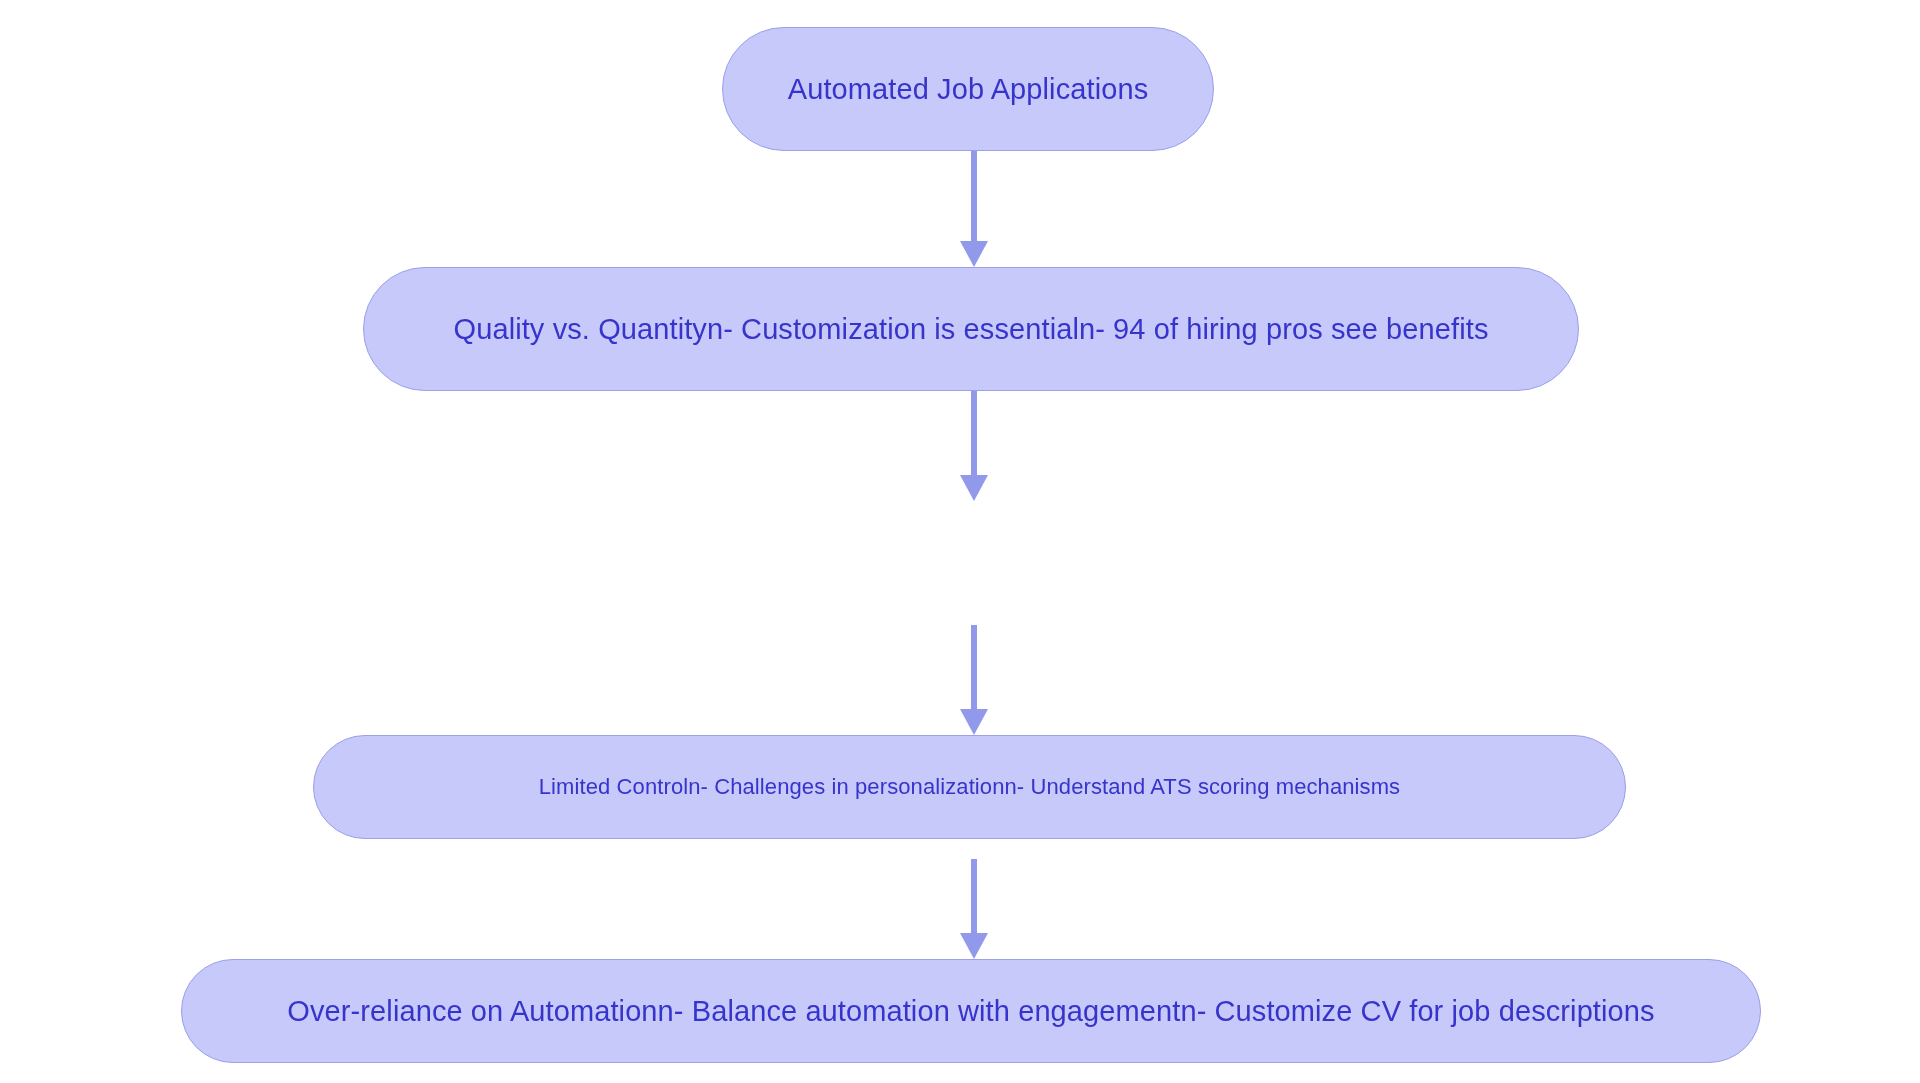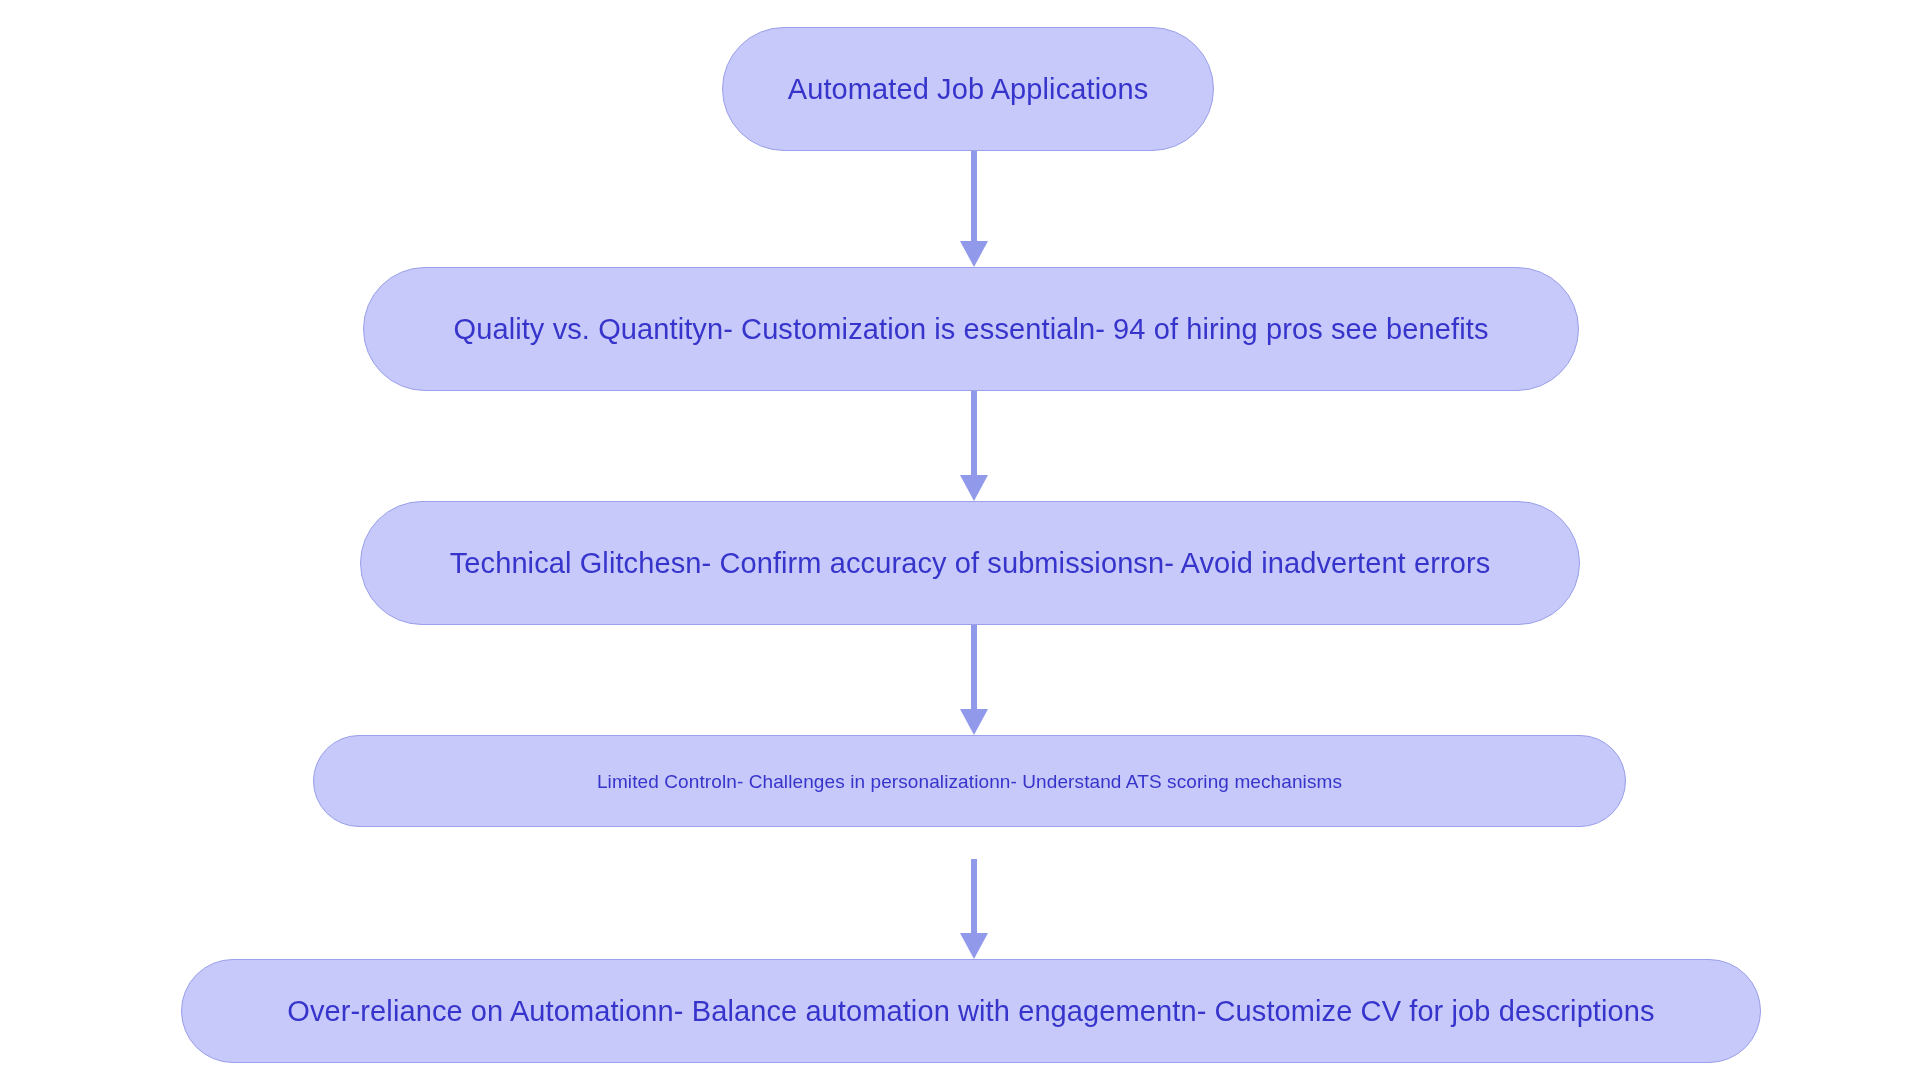--- a/index.html
+++ b/index.html
@@ -36,21 +36,21 @@
   .flow-node .node-label {
     display: block;
     line-height: 1;
     color: #3734cc;
   }
 
   
   #node-0 { left: 722px;  top: 8px;    width: 492px;  height: 124px; font-size: 29px; }
   #node-1 { left: 363px;  top: 248px;  width: 1216px; height: 124px; font-size: 29px; text-align: right; }
   #node-2 { left: 360px;  top: 482px;  width: 1220px; height: 124px; font-size: 29px; }
-  #node-3 { left: 313px;  top: 716px;  width: 1313px; height: 92px; font-size: 19px; }
+  #node-3 { left: 313px;  top: 716px;  width: 1313px; height: 104px; font-size: 22px; }
   #node-4 { left: 181px;  top: 940px;  width: 1580px; height: 104px; font-size: 29px; }
 
   .flow-edge {
     position: absolute;
     width: 28px;
   }
   .flow-edge .edge-line {
     position: absolute;
     left: 11px;
     top: 0;
@@ -99,23 +99,20 @@
 
   <div class="flow-node" id="node-1">
     <span class="node-label">Quality vs. Quantityn- Customization is essentialn- 94 of hiring pros see benefits</span>
   </div>
 
   <div class="flow-edge" id="edge-1">
     <div class="edge-line"></div>
     <div class="edge-head"></div>
   </div>
 
-  <div class="flow-node" id="node-2">
-    <span class="node-label">Technical Glitchesn- Confirm accuracy of submissionsn- Avoid inadvertent errors</span>
-  </div>
 
   <div class="flow-edge" id="edge-2">
     <div class="edge-line"></div>
     <div class="edge-head"></div>
   </div>
 
   <div class="flow-node" id="node-3">
     <span class="node-label">Limited Controln- Challenges in personalizationn- Understand ATS scoring mechanisms</span>
   </div>
 

